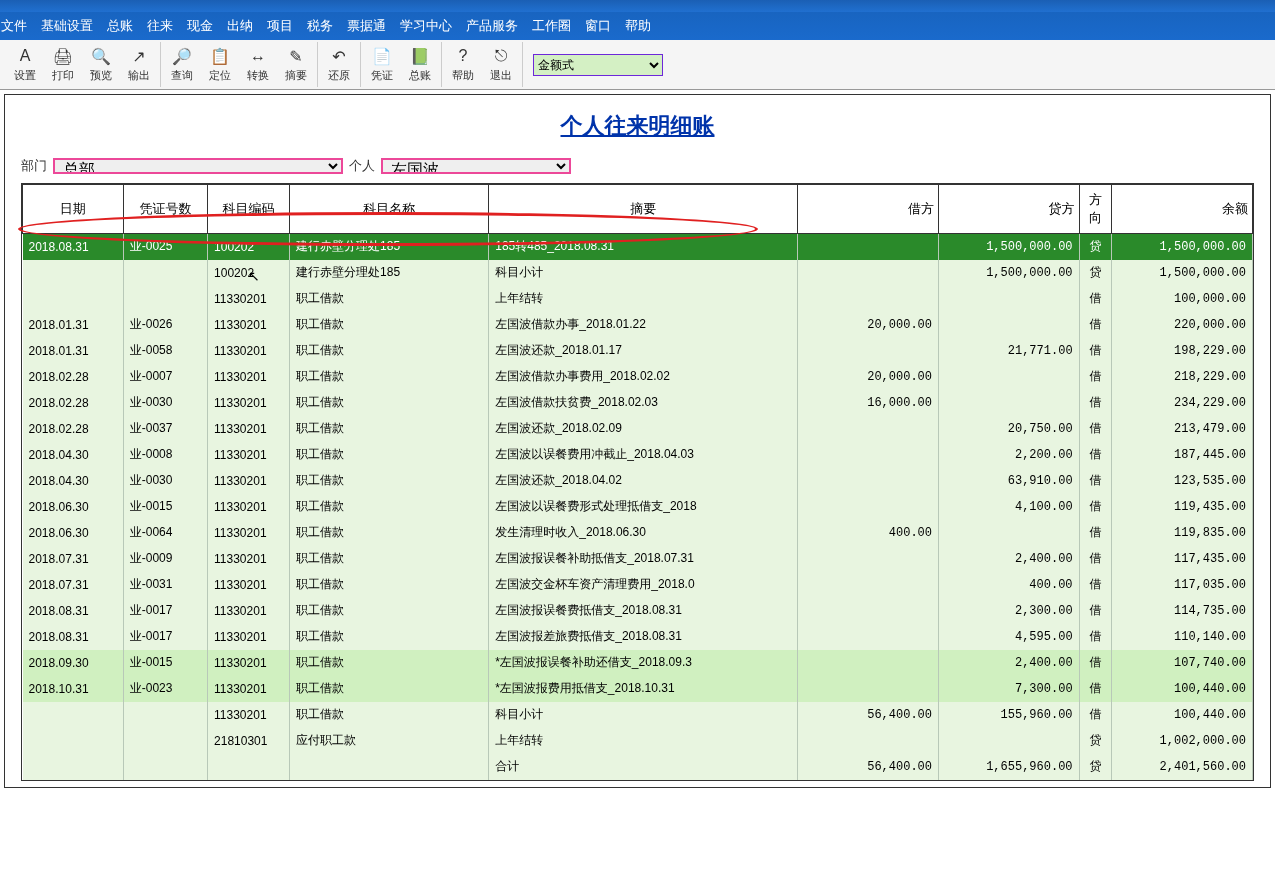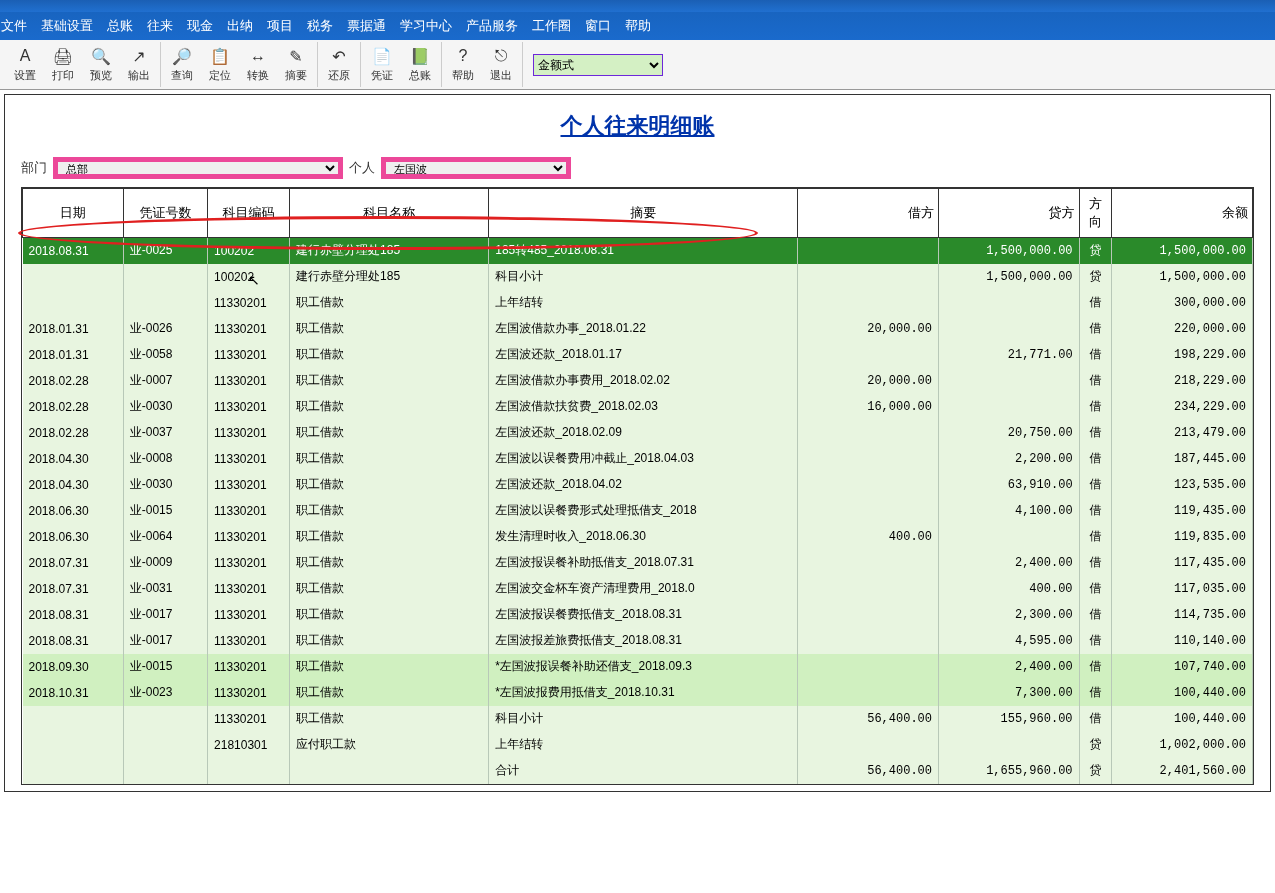--- a/index.html
+++ b/index.html
@@ -11,21 +11,21 @@
 .tool-group { display: flex; border-right: 1px solid #ccc; padding: 0 2px; height: 100%; align-items: center; }
 .tool-btn { display: flex; flex-direction: column; align-items: center; justify-content: center; width: 38px; height: 44px; cursor: pointer; font-size: 11px; color: #333; }
 .tool-icon { width: 20px; height: 20px; margin-bottom: 2px; display: flex; align-items: center; justify-content: center; font-size: 16px; }
 .amount-select { margin-left: 10px; }
 .amount-select select { width: 130px; height: 22px; background: #d4f0c4; border: 1px solid #6d28d9; font-size: 12px; }
 .content { border: 1px solid #333; margin: 4px; padding: 6px 16px; }
 .page-title { text-align: center; color: #0033aa; font-size: 22px; font-family: "SimSun"; text-decoration: underline; font-weight: bold; padding: 10px 0 16px; }
 .filters { display: flex; flex-direction: row; gap: 6px; margin-bottom: 8px; }
 .filter-row { display: flex; align-items: center; gap: 6px; }
 .filter-row label { color: #333; font-size: 13px; }
-.filter-row select { height: 22px; border: 5px solid #ec4899; font-size: 11px; padding: 0 4px; }
+.filter-row select { height: 16px; border: 2px solid #ec4899; font-size: 16px; padding: 0 4px; }
 .grid-wrap { border: 1px solid #333; position: relative; }
 table { border-collapse: collapse; width: 100%; table-layout: fixed; }
 th { background: #fff; border: 1px solid #333; padding: 6px 4px; font-weight: normal; font-size: 13px; text-align: center; }
 td { border-right: 1px solid #b8c8b8; padding: 4px 6px; font-size: 12px; height: 26px; white-space: nowrap; overflow: hidden; }
 tbody tr { background: #e8f5e0; }
 tbody tr.selected { background: #2a8a2a; color: #fff; }
 tbody tr.alt { background: #d0f0c0; }
 .col-date { width: 86px; }
 .col-voucher { width: 72px; }
 .col-code { width: 70px; }
@@ -185,21 +185,21 @@
           </tr>
           <tr>
             <td class="col-date"></td>
             <td class="col-voucher"></td>
             <td class="col-code">11330201</td>
             <td class="col-name">职工借款</td>
             <td class="col-summary">上年结转</td>
             <td class="col-debit num"></td>
             <td class="col-credit num"></td>
             <td class="col-dir dir">借</td>
-            <td class="col-balance num">300,000.00</td>
+            <td class="col-balance num">100,000.00</td>
           </tr>
           <tr>
             <td class="col-date">2018.01.31</td>
             <td class="col-voucher">业-0026</td>
             <td class="col-code">11330201</td>
             <td class="col-name">职工借款</td>
             <td class="col-summary">左国波借款办事_2018.01.22</td>
             <td class="col-debit num">20,000.00</td>
             <td class="col-credit num"></td>
             <td class="col-dir dir">借</td>

